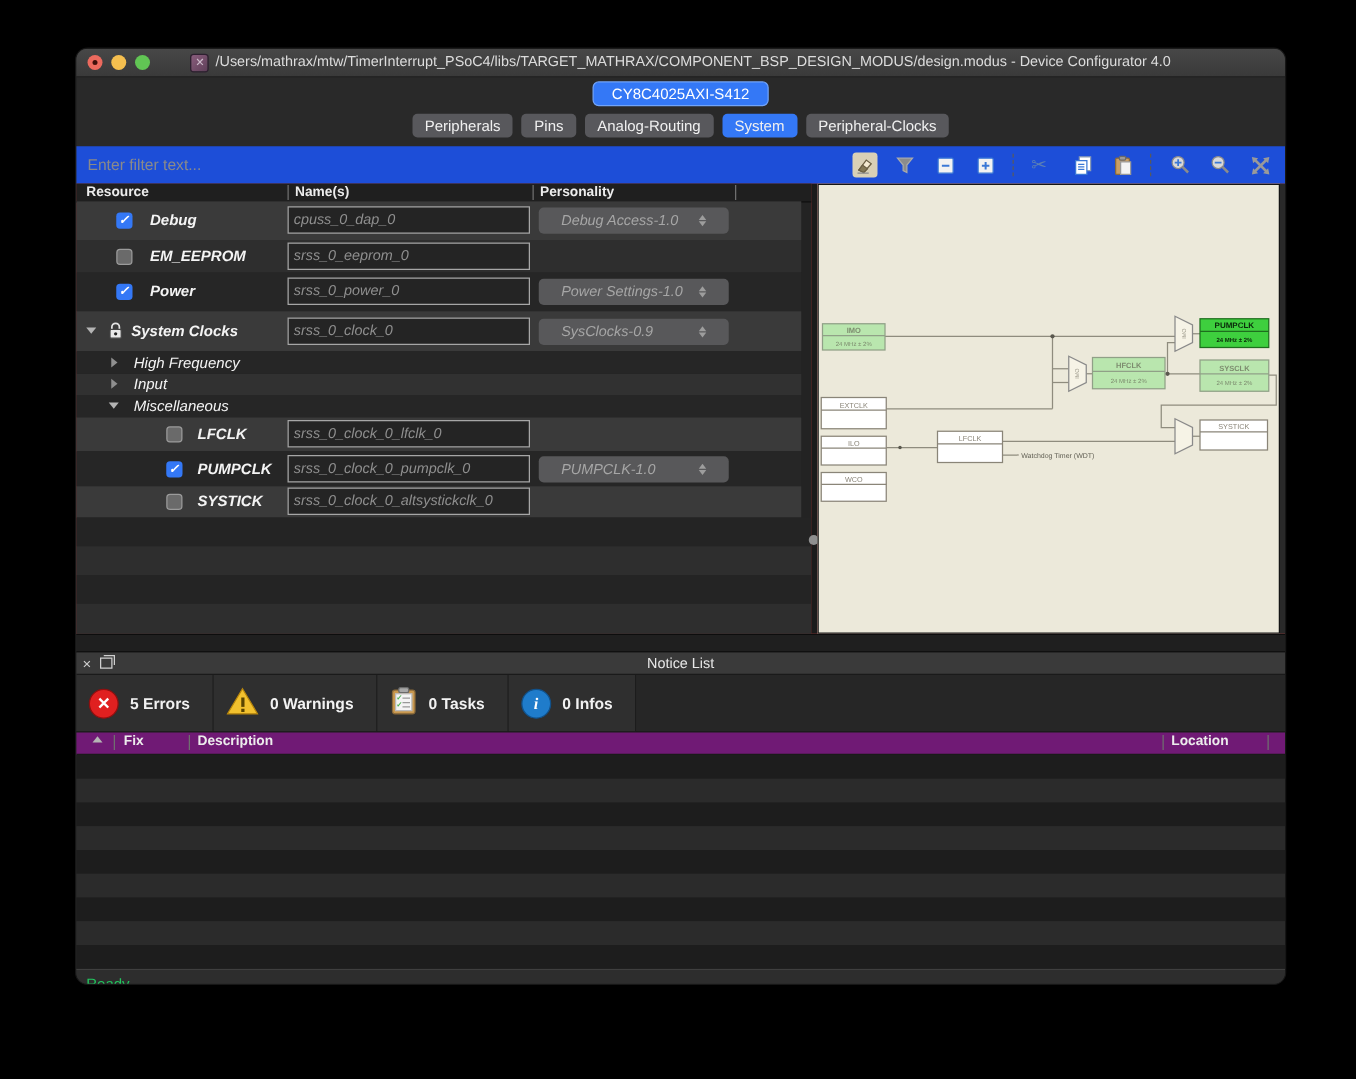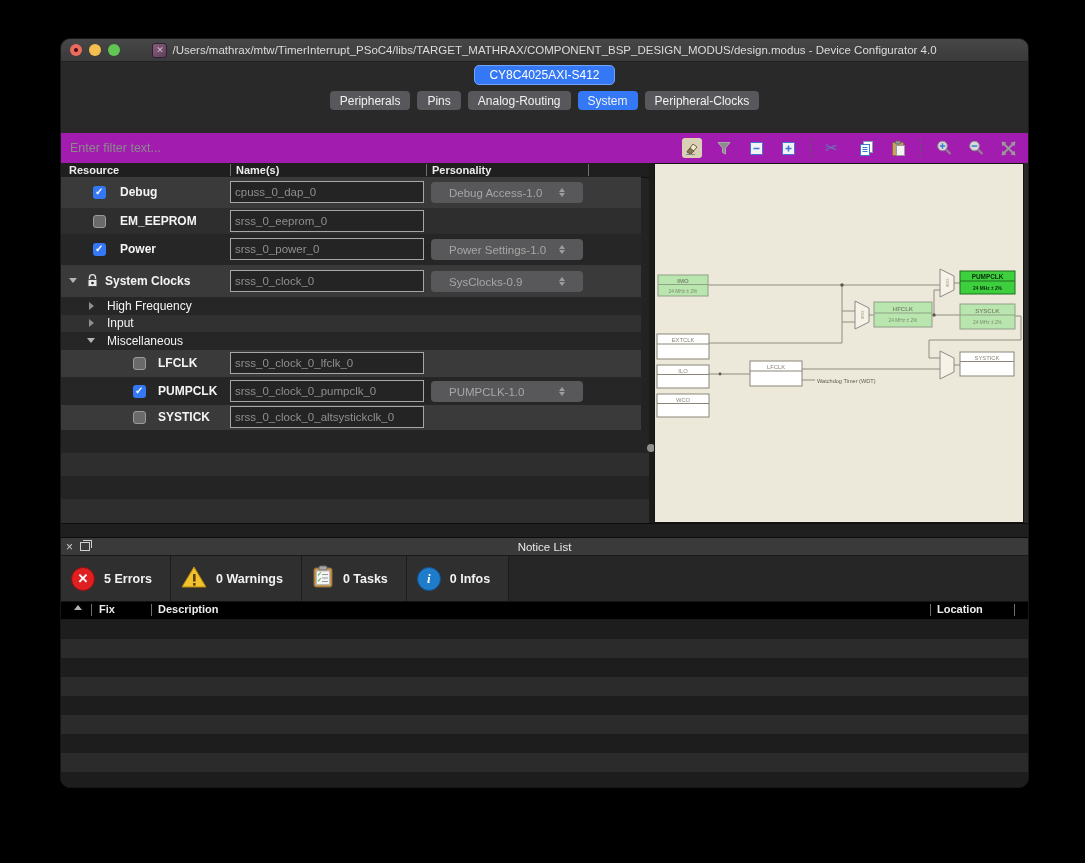--- a/index.html
+++ b/index.html
@@ -15,34 +15,34 @@
   .light.green{background:#61c554;}
   .titletext{font-size:11.5px;color:#dcdcdc;display:flex;align-items:center;gap:5px;white-space:nowrap;}
   .appicon{width:13px;height:13px;border-radius:3px;background:linear-gradient(135deg,#8a5d7d,#5e3f58);border:1px solid #2e2030;color:#cdbccb;font-size:9px;line-height:12px;text-align:center;}
   
   .device-row{height:26px;display:flex;align-items:center;justify-content:center;}
   .device-btn{background:#3478f6;border:1px solid #71a3f8;border-radius:5px;color:#fff;font-size:12px;padding:2px 14px;}
   .tab-row{height:25px;display:flex;align-items:center;justify-content:center;gap:7px;}
   .tab{background:#58585c;border-radius:4px;color:#f0f0f0;font-size:12px;padding:2.5px 10px;}
   .tab.active{background:#3478f6;}
   
-  .filter-row{margin-top:20px;height:30px;background:#a21caf;display:flex;align-items:center;}
+  .filter-row{margin-top:4px;height:30px;background:#1d4ed8;display:flex;align-items:center;}
   .filter-input{flex:1;background:transparent;border:none;outline:none;color:#bbb;font-size:12.5px;padding-left:9px;}
   .filter-input::placeholder{color:#8a8a8a;}
   .tools{display:flex;align-items:center;gap:12px;padding-right:10px;}
   .tool{width:20px;height:20px;display:flex;align-items:center;justify-content:center;}
   .tool.active-bg{background:#d9d0b6;border-radius:3px;}
   .tsep{width:1px;height:18px;border-left:1px dashed #5a5a5a;}
   
   .main{position:relative;height:360px;background:#ef4444;display:flex;}
   .rtable{position:relative;width:588px;height:360px;background:#232323;}
   .thead{position:absolute;left:0;top:0;width:588px;height:14px;background:#1f1f1f;border-bottom:1px solid #111;}
   .thead .hlabel{position:absolute;top:0;font-size:11px;font-weight:bold;color:#ececec;line-height:14px;}
   .hsep{position:absolute;top:1px;width:1px;height:12px;background:#6f6f6f;}
-  .trow{position:absolute;left:0;width:580px;box-sizing:border-box;}
+  .trow{position:absolute;left:0;width:580px;box-sizing:border-box;font-style:italic;}
   .bg-a{background:#3a3a3a;} .bg-b{background:#2e2e2e;padding-left:30px;} .bg-c{background:#262626;} .bg-d{background:#313131;}
   .cb{position:absolute;width:13px;height:13px;border-radius:3px;box-sizing:border-box;}
   .cb.on{background:#3478f6;}
   .cb.on::after{content:"✓";color:#fff;font-size:10px;font-weight:bold;position:absolute;left:2px;top:0px;}
   .cb.off{background:#6a6a6a;border:1px solid #9b9b9b;}
   .rlabel{position:absolute;color:#f4f4f4;font-size:12px;font-weight:bold;white-space:nowrap;}
   .clabel{position:absolute;color:#f4f4f4;font-size:12px;white-space:nowrap;}
   .tri-down{position:absolute;width:0;height:0;border-left:4.5px solid transparent;border-right:4.5px solid transparent;border-top:5.5px solid #b4b4b4;}
   .tri-right{position:absolute;width:0;height:0;border-top:4.5px solid transparent;border-bottom:4.5px solid transparent;border-left:5.5px solid #8f8f8f;}
   .namebox{position:absolute;left:169px;width:194px;height:22px;background:#242424;border:1px solid #a6a6a6;box-sizing:border-box;color:#8f8f8f;font-size:11.5px;display:flex;align-items:center;padding-left:4px;overflow:hidden;white-space:nowrap;}
@@ -61,21 +61,21 @@
   .ntitle{position:relative;height:17px;background:#3a3a3a;border-bottom:1px solid #1a1a1a;display:flex;align-items:center;justify-content:center;color:#e8e8e8;font-size:11.5px;}
   .ntools{position:absolute;left:5px;top:0;height:17px;display:flex;align-items:center;gap:7px;}
   .nclose{color:#cfcfcf;font-size:12px;line-height:12px;}
   .nfloat{width:8px;height:7px;border:1px solid #cfcfcf;position:relative;background:#3a3a3a;}
   .nfloat::before{content:"";position:absolute;left:2px;top:-3px;width:8px;height:7px;border:1px solid #cfcfcf;border-bottom:none;border-left:none;}
   .nbuttons{height:45px;background:#262626;display:flex;align-items:stretch;border-bottom:1px solid #141414;}
   .nbtn{display:flex;align-items:center;gap:9px;padding:0 18px 0 10px;background:#2f2f2f;border-right:1px solid #1c1c1c;color:#f2f2f2;font-size:12.5px;font-weight:bold;}
   .nbtn-rest{flex:1;background:#262626;}
   .ic-err{width:22px;height:22px;border-radius:50%;background:#e02020;border:1px solid #8e0f0f;color:#fff;font-size:13px;font-weight:bold;display:flex;align-items:center;justify-content:center;}
   .ic-info{width:22px;height:22px;border-radius:50%;background:#1f7ccb;border:1px solid #11518a;color:#fff;font-size:13px;font-weight:bold;font-family:"Liberation Serif",serif;font-style:italic;display:flex;align-items:center;justify-content:center;}
-  .nheader{position:relative;height:17px;background:#000000;border-bottom:1px solid #1a1a1a;}
+  .nheader{position:relative;height:17px;background:#701a75;border-bottom:1px solid #1a1a1a;}
   .nheader .hlabel{position:absolute;top:1px;font-size:11px;font-weight:bold;color:#ececec;}
   .nheader .hsep{top:2px;height:12px;}
   .caret{position:absolute;left:13px;top:3px;width:0;height:0;border-left:4px solid transparent;border-right:4px solid transparent;border-bottom:5px solid #b5b5b5;}
   .nrows{position:relative;}
   .nrow{height:19px;}
   .nrow:nth-child(odd){background:#1d1d1d;}
   .nrow:nth-child(even){background:#2b2b2b;}
   .statusbar{height:21px;background:#2d2d2d;border-top:1px solid #3f3f3f;display:flex;align-items:center;color:#22c55e;font-size:12px;padding-left:8px;}
   svg text{font-family:"Liberation Sans",sans-serif;}
 </style>

